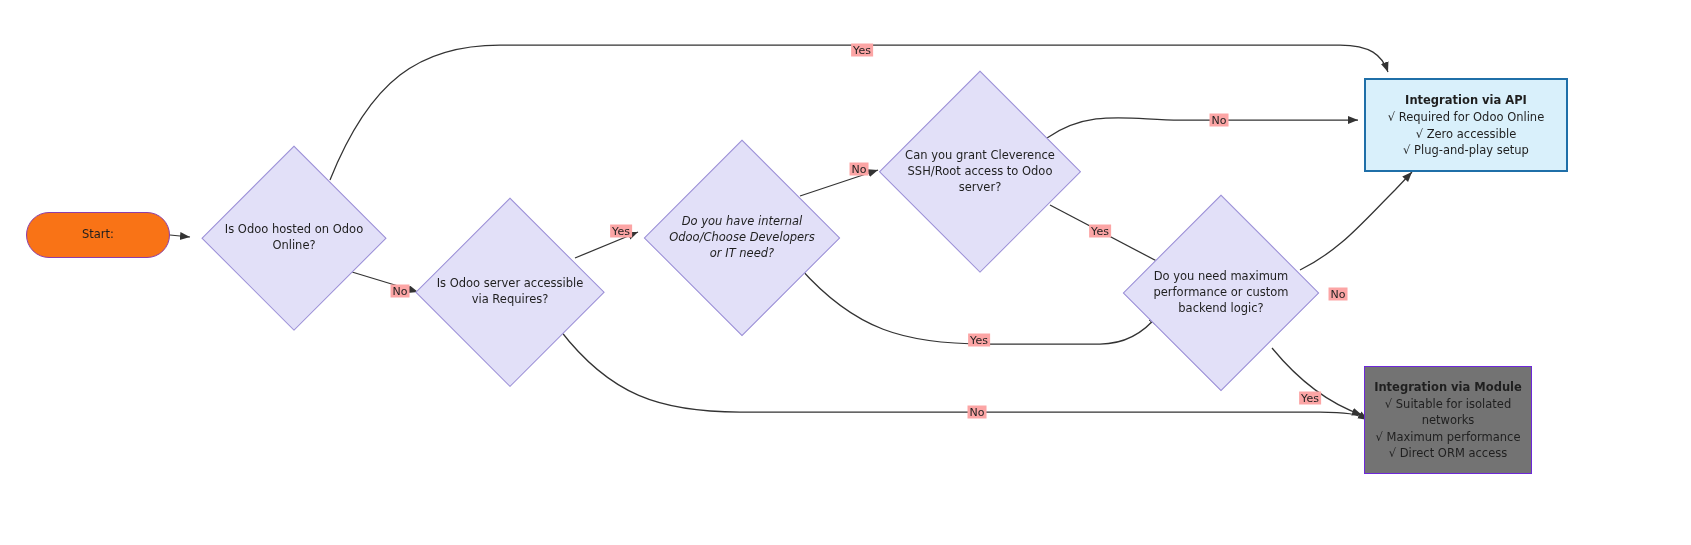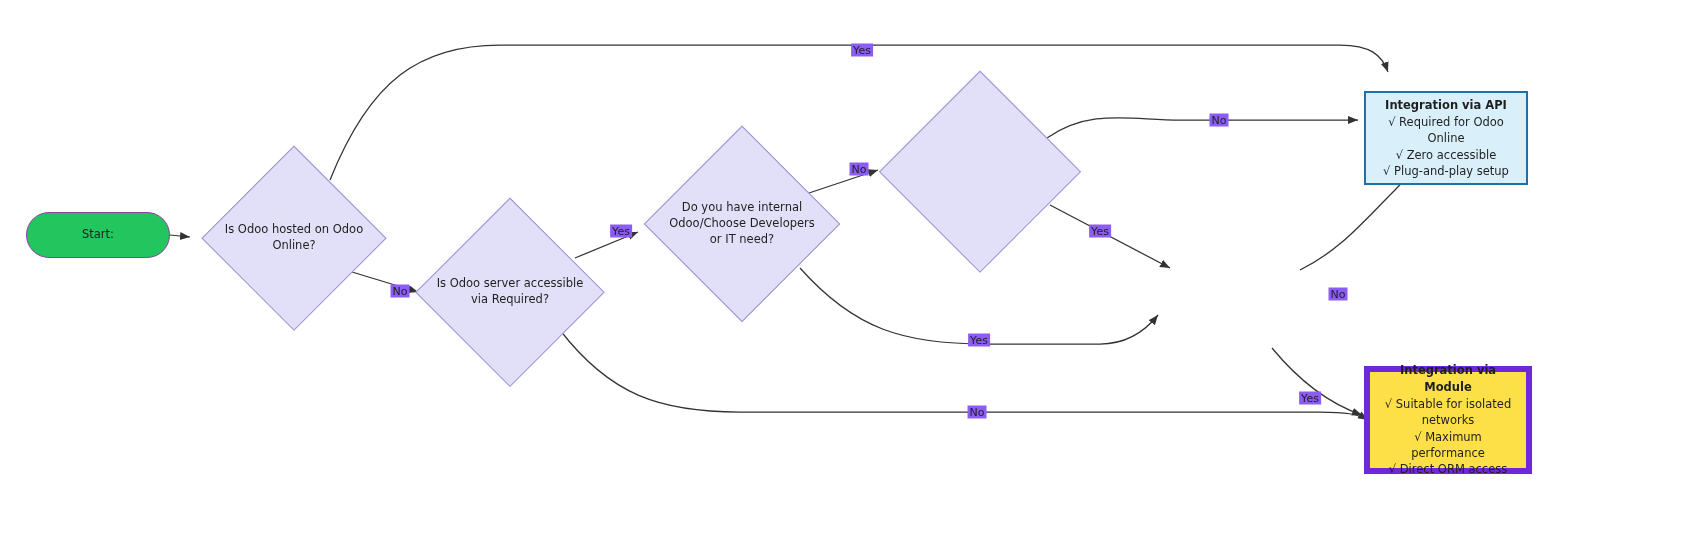--- a/index.html
+++ b/index.html
@@ -5,21 +5,21 @@
   html,body{margin:0;padding:0;background:#ffffff;}
   body{width:1691px;height:545px;font-family:"DejaVu Sans",sans-serif;}
   #stage{position:relative;width:1691px;height:545px;overflow:hidden;}
   #wires{position:absolute;left:0;top:0;width:1691px;height:545px;}
 
   .node{position:absolute;box-sizing:border-box;}
 
   
   .start{
     left:26px;top:212px;width:144px;height:46px;
-    background:#22c55e;border:1.6px solid #8c3fa8;border-radius:23px;
+    background:#f97316;border:1.6px solid #8c3fa8;border-radius:23px;
     display:flex;flex-direction:column;align-items:center;justify-content:center;
     font-size:11.5px;color:#1f1f1f;line-height:1.35;
   }
 
   
   .diamond{display:block;}
   .diamond .shape{
     position:absolute;left:50%;top:50%;
     width:70.7%;height:70.7%;
     transform:translate(-50%,-50%) rotate(45deg);
@@ -27,44 +27,44 @@
   }
   .diamond .dtext{
     position:absolute;left:0;top:50%;width:100%;
     transform:translateY(-50%);
     text-align:center;font-size:11.5px;color:#1f1f1f;line-height:1.38;
     padding:0 6px;box-sizing:border-box;
   }
 
   #d1{left:203px;top:147px;width:182px;height:182px;}
   #d2{left:417px;top:199px;width:186px;height:186px;}
-  #d3{left:645px;top:127px;width:194px;height:194px;}
+  #d3{left:645px;top:141px;width:194px;height:194px;font-style:italic;}
   #d4{left:880px;top:72px;width:200px;height:200px;}
   #d5{left:1124px;top:196px;width:194px;height:194px;}
 
   
   .result{
     display:flex;flex-direction:column;align-items:center;justify-content:center;
     font-size:11.5px;color:#1f1f1f;line-height:1.42;text-align:center;
     box-sizing:border-box;padding:6px 8px;
   }
   .result .rtitle{font-weight:bold;margin-bottom:1px;}
   #api{
-    left:1364px;top:78px;width:164px;height:94px;
-    background:#d9f0fb;border:2px solid #1f6fa8;margin-top:13px;
+    left:1364px;top:78px;width:204px;height:94px;
+    background:#d9f0fb;border:2px solid #1f6fa8;
   }
   #module{
     left:1364px;top:366px;width:168px;height:108px;
-    background:#fde047;border:6px solid #6d28d9;justify-content:center;
+    background:#737373;border:1px solid #6d28d9;justify-content:center;
   }
 
   
   .elabel{
     position:absolute;font-size:11px;color:#1f1f1f;
-    background:#8b5cf6;padding:0px 2px;white-space:nowrap;
+    background:#fca5a5;padding:0px 2px;white-space:nowrap;
     transform:translate(-50%,-50%);
   }
 </style>
 </head>
 <body>
 
 <div id="stage">
 
   <svg id="wires" viewBox="0 0 1691 545" xmlns="http://www.w3.org/2000/svg">
     <defs>
@@ -107,37 +107,50 @@
     <div class="dtext">
       <div>Is Odoo hosted on Odoo</div>
       <div>Online?</div>
     </div>
   </div>
 
   <div class="node diamond" id="d2">
     <div class="shape"></div>
     <div class="dtext">
       <div>Is Odoo server accessible</div>
-      <div>via Required?</div>
+      <div>via Requires?</div>
     </div>
   </div>
 
   <div class="node diamond" id="d3">
     <div class="shape"></div>
     <div class="dtext">
       <div>Do you have internal</div>
       <div>Odoo/Choose Developers</div>
       <div>or IT need?</div>
     </div>
   </div>
 
   <div class="node diamond" id="d4">
     <div class="shape"></div>
+    <div class="dtext">
+      <div>Can you grant Cleverence</div>
+      <div>SSH/Root access to Odoo</div>
+      <div>server?</div>
+    </div>
   </div>
 
+  <div class="node diamond" id="d5">
+    <div class="shape"></div>
+    <div class="dtext">
+      <div>Do you need maximum</div>
+      <div>performance or custom</div>
+      <div>backend logic?</div>
+    </div>
+  </div>
 
   <div class="node result" id="api">
     <div class="rtitle">Integration via API</div>
     <div>√ Required for Odoo Online</div>
     <div>√ Zero accessible</div>
     <div>√ Plug-and-play setup</div>
   </div>
 
   <div class="node result" id="module">
     <div class="rtitle">Integration via Module</div>

